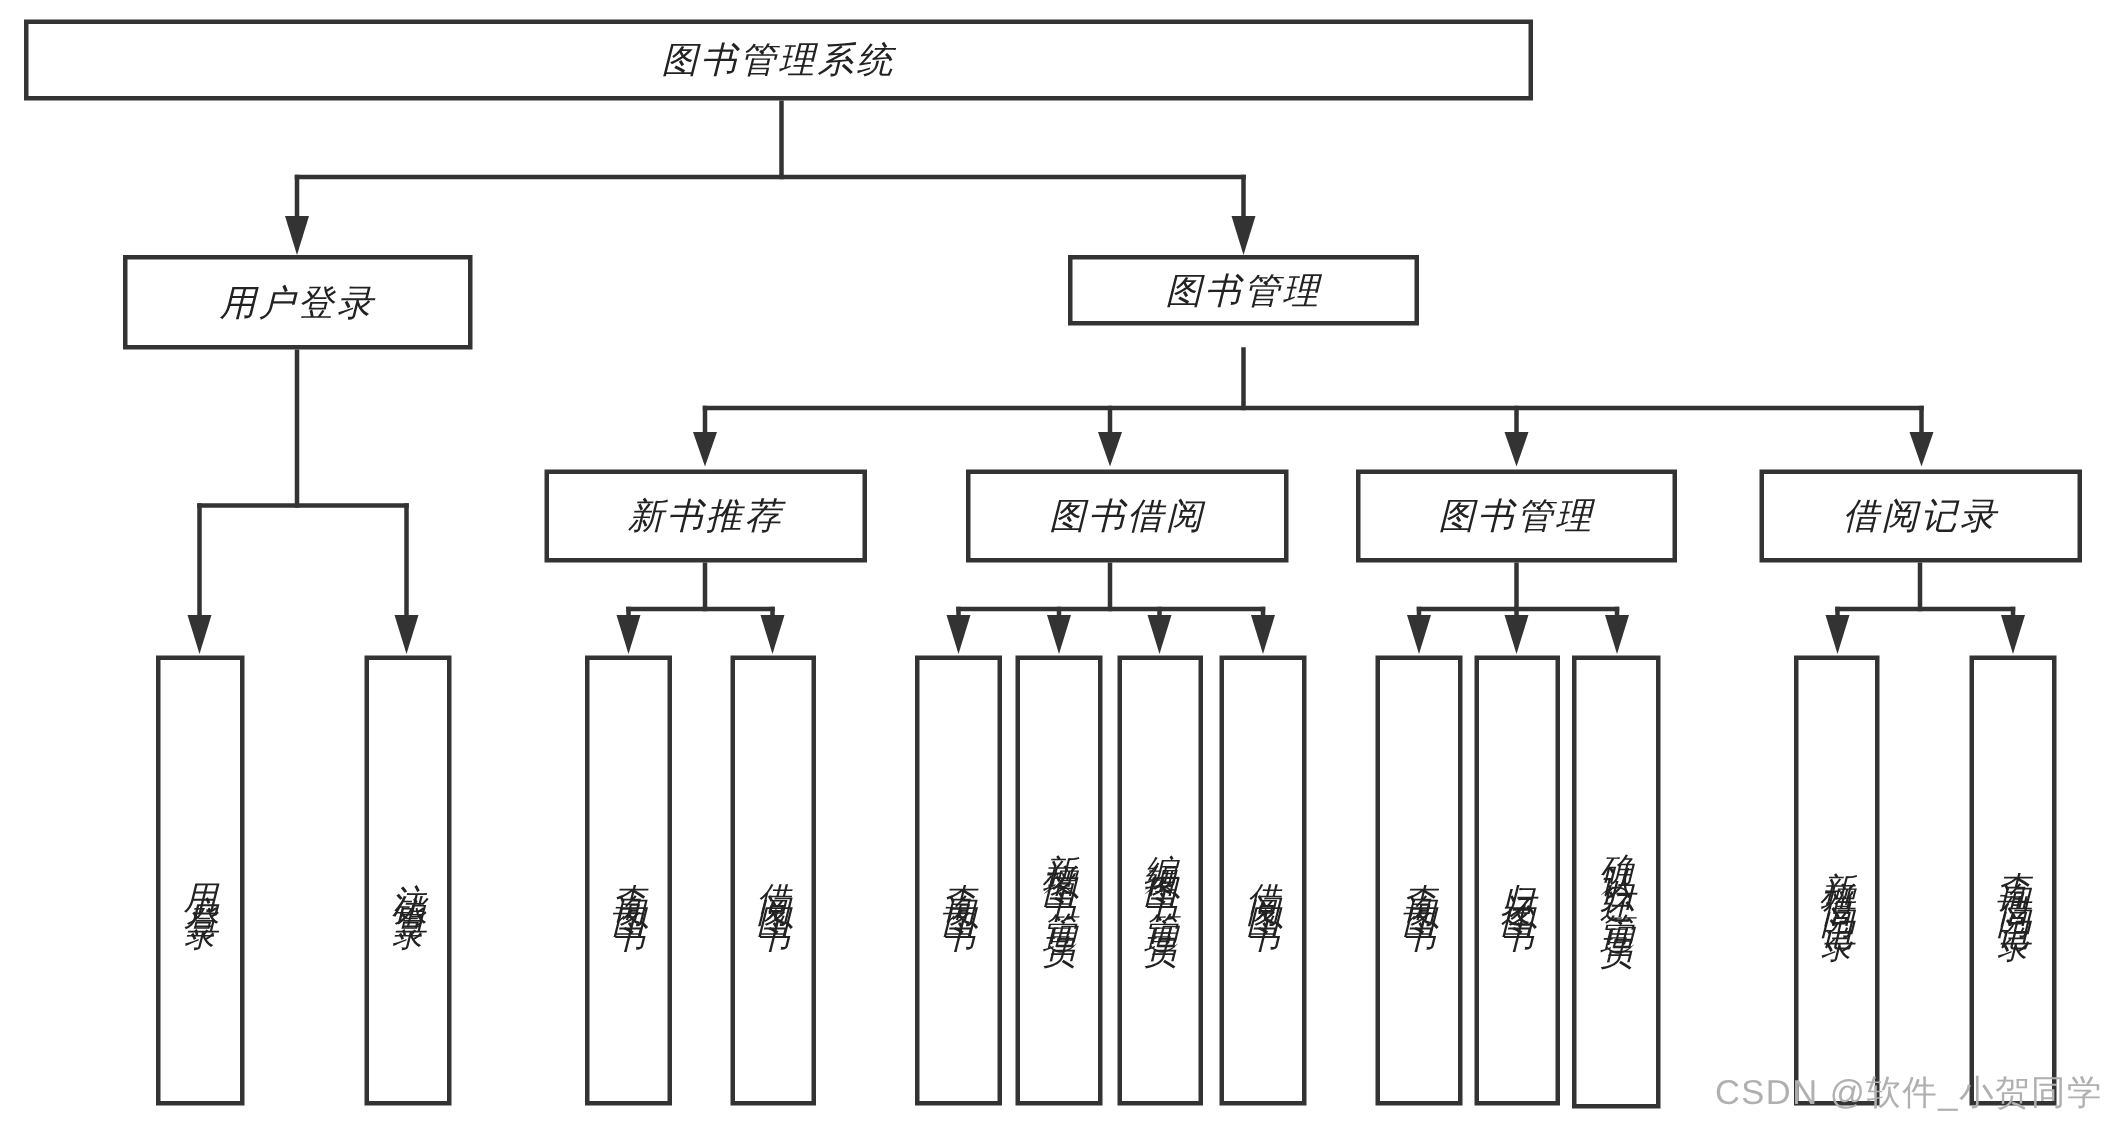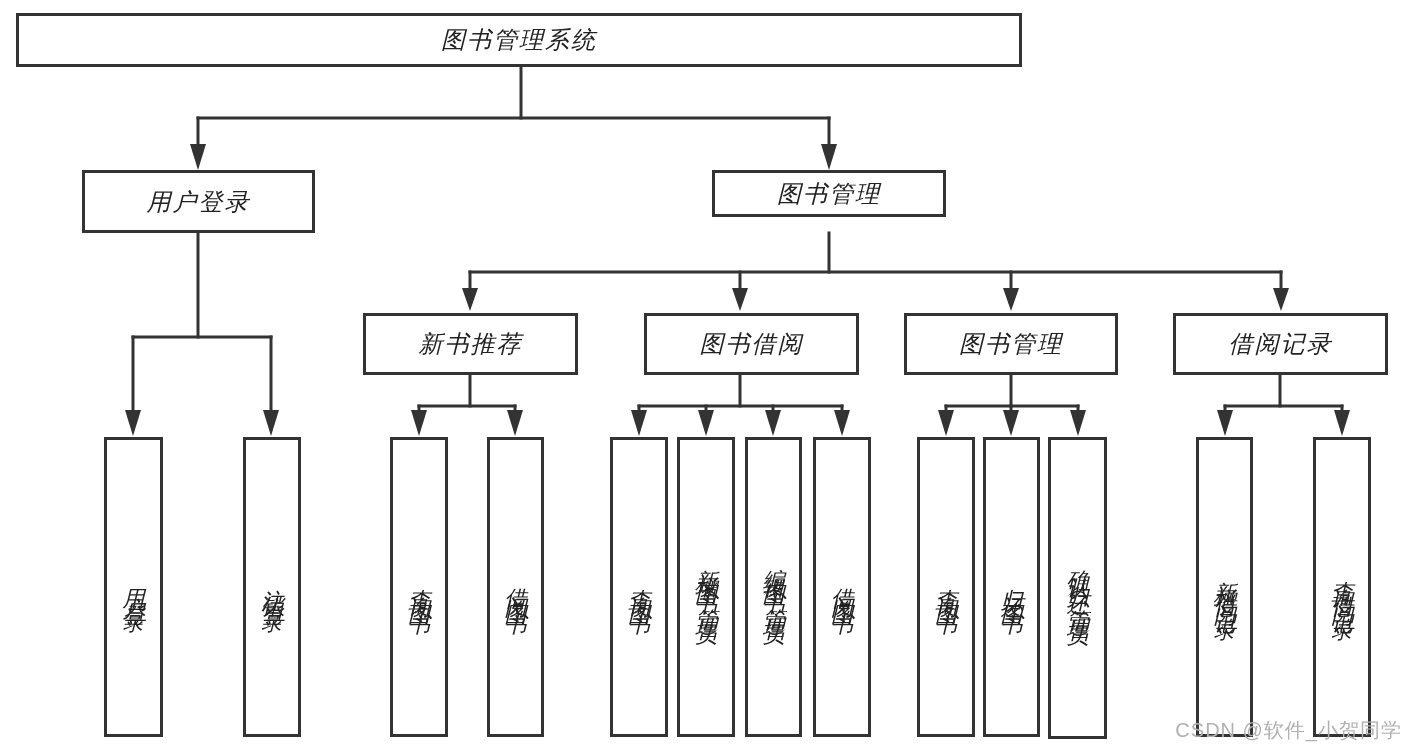--- a/index.html
+++ b/index.html
@@ -38,21 +38,21 @@
     font-size: 22px;
     letter-spacing: 8px;
     line-height: 1;
     text-align: center;
   }
 
   .watermark {
     position: absolute;
     right: 3px;
     bottom: 3px;
-    font-size: 20px;
+    font-size: 23px;
     letter-spacing: 1px;
     color: var(--wm, #b0b0b0);
     z-index: 5;
     white-space: nowrap;
   }
 </style>
 </head>
 <body>
 
 <div class="canvas">

